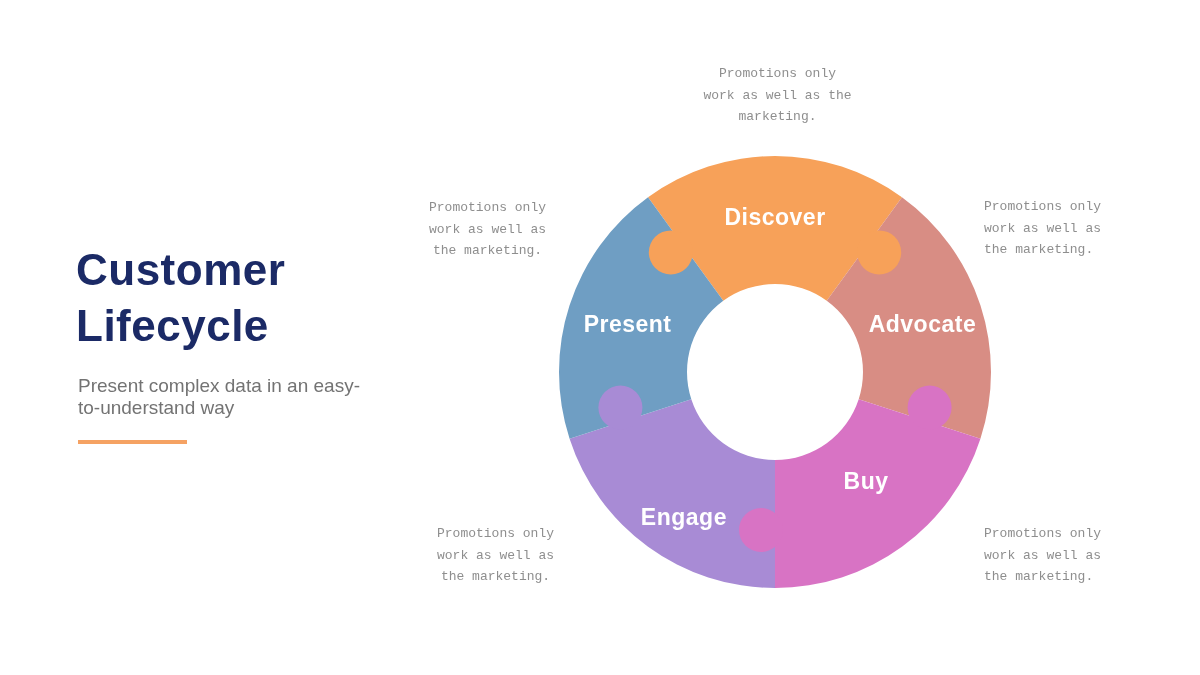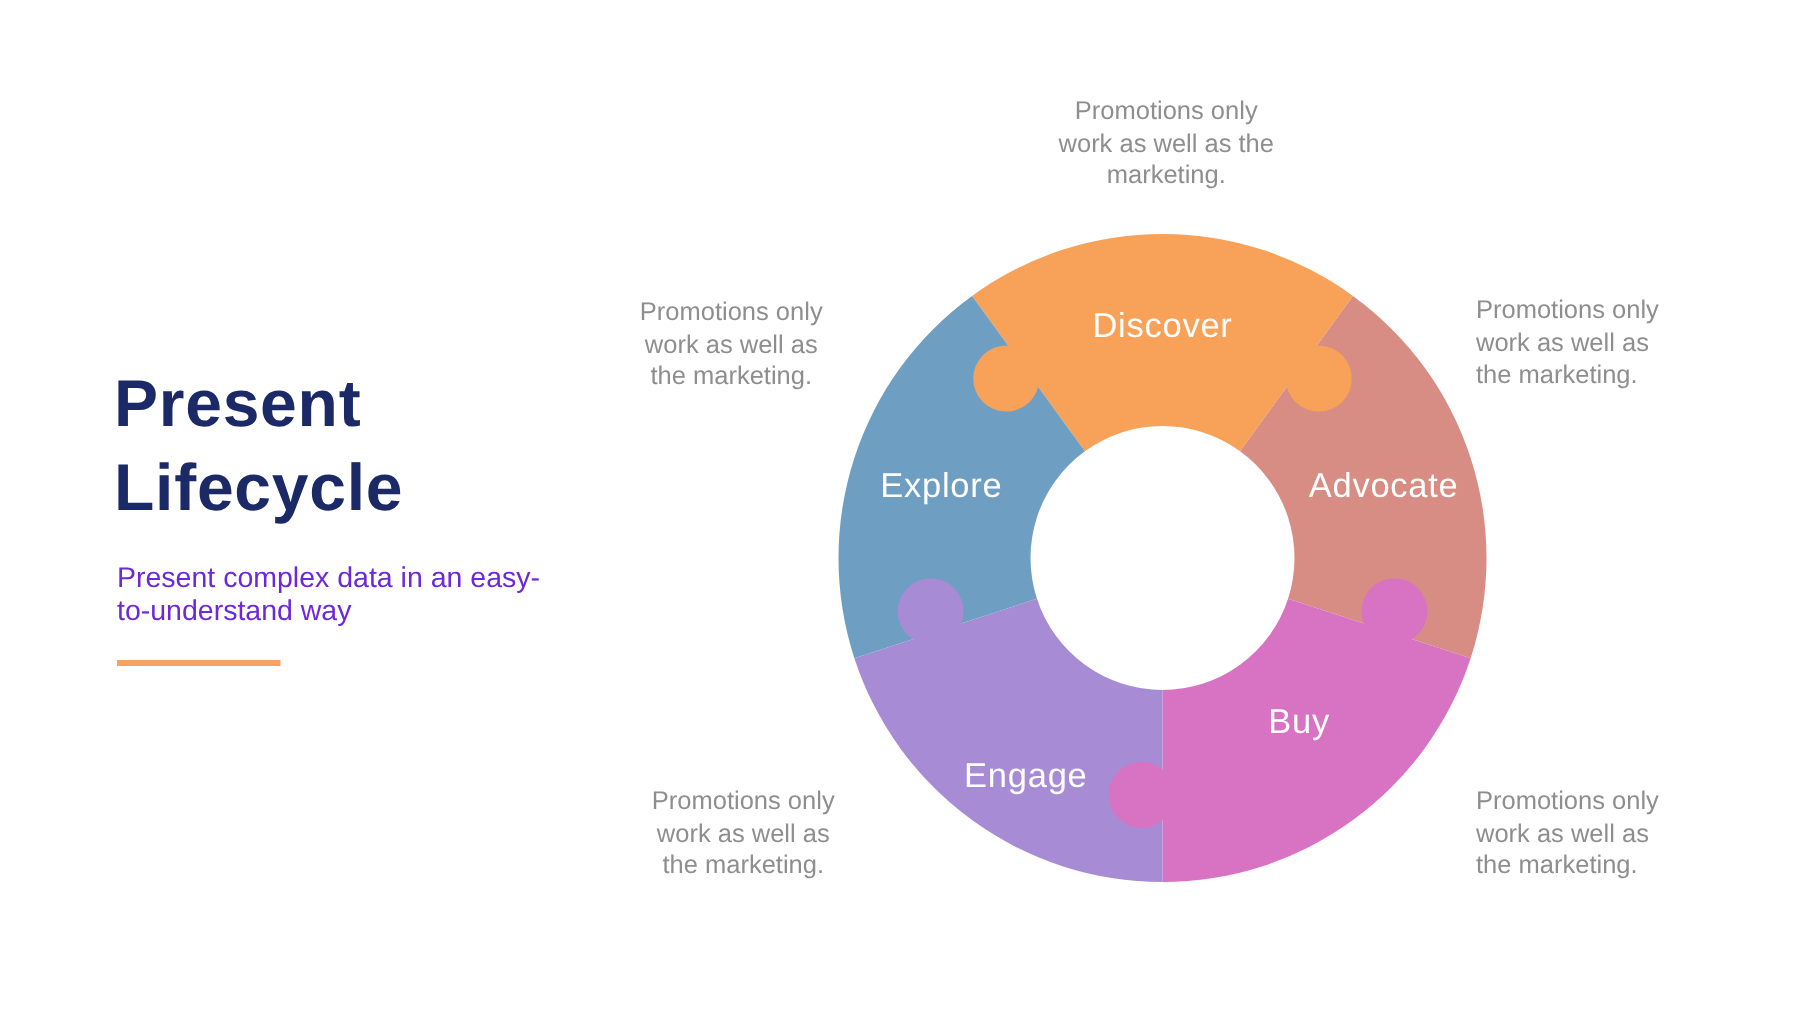--- a/index.html
+++ b/index.html
@@ -14,41 +14,42 @@
   }
   .subtitle {
     position:absolute; left:78px; top:375px; margin:0;
     font-size:19px; line-height:22px; color:#8E8E8E; white-space:pre-line;
   }
   .divider { position:absolute; left:78px; top:440px; width:109px; height:4px; }
   .diagram { position:absolute; left:545px; top:142px; width:460px; height:460px; }
   .diagram svg { position:absolute; left:0; top:0; }
   .seg-label {
     position:absolute; transform:translate(-50%,-50%);
-    color:#ffffff; font-weight:normal; font-size:23px; letter-spacing:0.5px;
+    color:#ffffff; font-weight:bold; font-size:23px; letter-spacing:0.5px;
     white-space:nowrap;
   }
   .caption {
-    position:absolute; color:#8E8E8E; font-size:17px; line-height:21.5px;
+    position:absolute; color:#8E8E8E; font-size:13px; line-height:21.5px;
     white-space:pre-line;
+    font-family:Liberation Mono, monospace;
   }
   .cap-top        { left:650px; top:63px;  width:255px; text-align:center; }
   .cap-upper-left { left:405px; top:197px; width:165px; text-align:center; }
   .cap-upper-right{ left:984px; top:196px; width:175px; text-align:left; }
   .cap-lower-left { left:413px; top:523px; width:165px; text-align:center; }
   .cap-lower-right{ left:984px; top:523px; width:175px; text-align:left; }
 </style>
 </head>
 <body>
 
 <div class="slide">
 
-  <h1 class="title" style="color: rgb(27, 42, 102);">Present
+  <h1 class="title" style="color: rgb(27, 42, 102);">Customer
 Lifecycle</h1>
-  <p class="subtitle" style="color: #6d28d9;">Present complex data in an easy-
+  <p class="subtitle" style="color: #737373;">Present complex data in an easy-
 to-understand way</p>
   <div class="divider" style="background: rgb(245, 162, 99);"></div>
 
   <div class="caption cap-top" style="color: rgb(142, 142, 142);">Promotions only
 work as well as the
 marketing.</div>
   <div class="caption cap-upper-left" style="color: rgb(142, 142, 142);">Promotions only
 work as well as
 the marketing.</div>
   <div class="caption cap-upper-right" style="color: rgb(142, 142, 142);">Promotions only
@@ -72,16 +73,16 @@
         <circle cx="334.20" cy="110.40" r="22" fill="#F7A159"></circle>
         <circle cx="384.59" cy="265.51" r="22" fill="#D873C4"></circle>
         <circle cx="216.00" cy="388.00" r="22" fill="#D873C4"></circle>
         <circle cx="75.41" cy="265.51" r="22" fill="#A88BD5"></circle>
       </svg>
 
   <div class="seg-label" style="left: 230px; top: 75px;">Discover</div>
       <div class="seg-label" style="left: 377.414px; top: 182.102px;">Advocate</div>
       <div class="seg-label" style="left: 321.107px; top: 339px;">Buy</div>
       <div class="seg-label" style="left: 138.893px; top: 355.398px; margin-top: 20px;">Engage</div>
-      <div class="seg-label" style="left: 82.5862px; top: 182.102px;">Explore</div>
+      <div class="seg-label" style="left: 82.5862px; top: 182.102px;">Present</div>
     </div>
 
 </div>
 
 </body></html>

